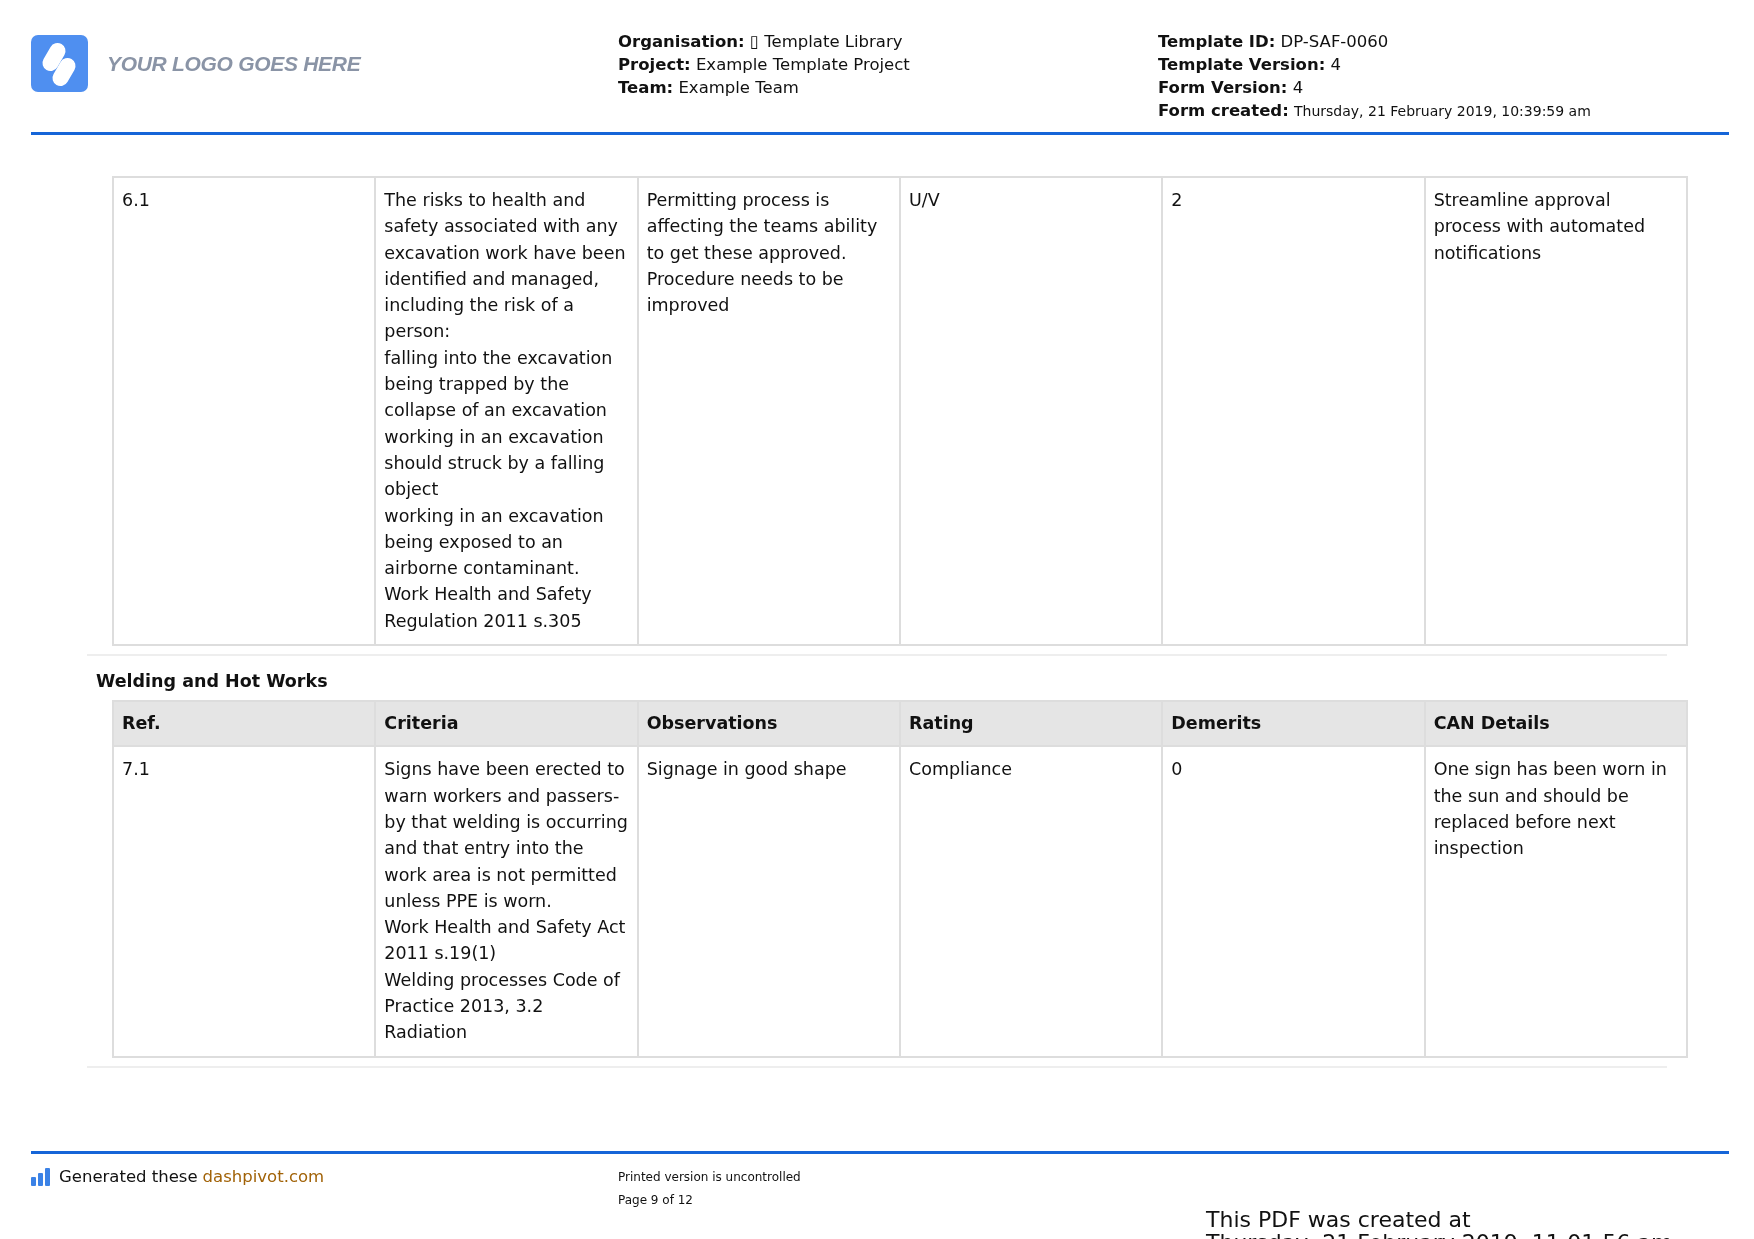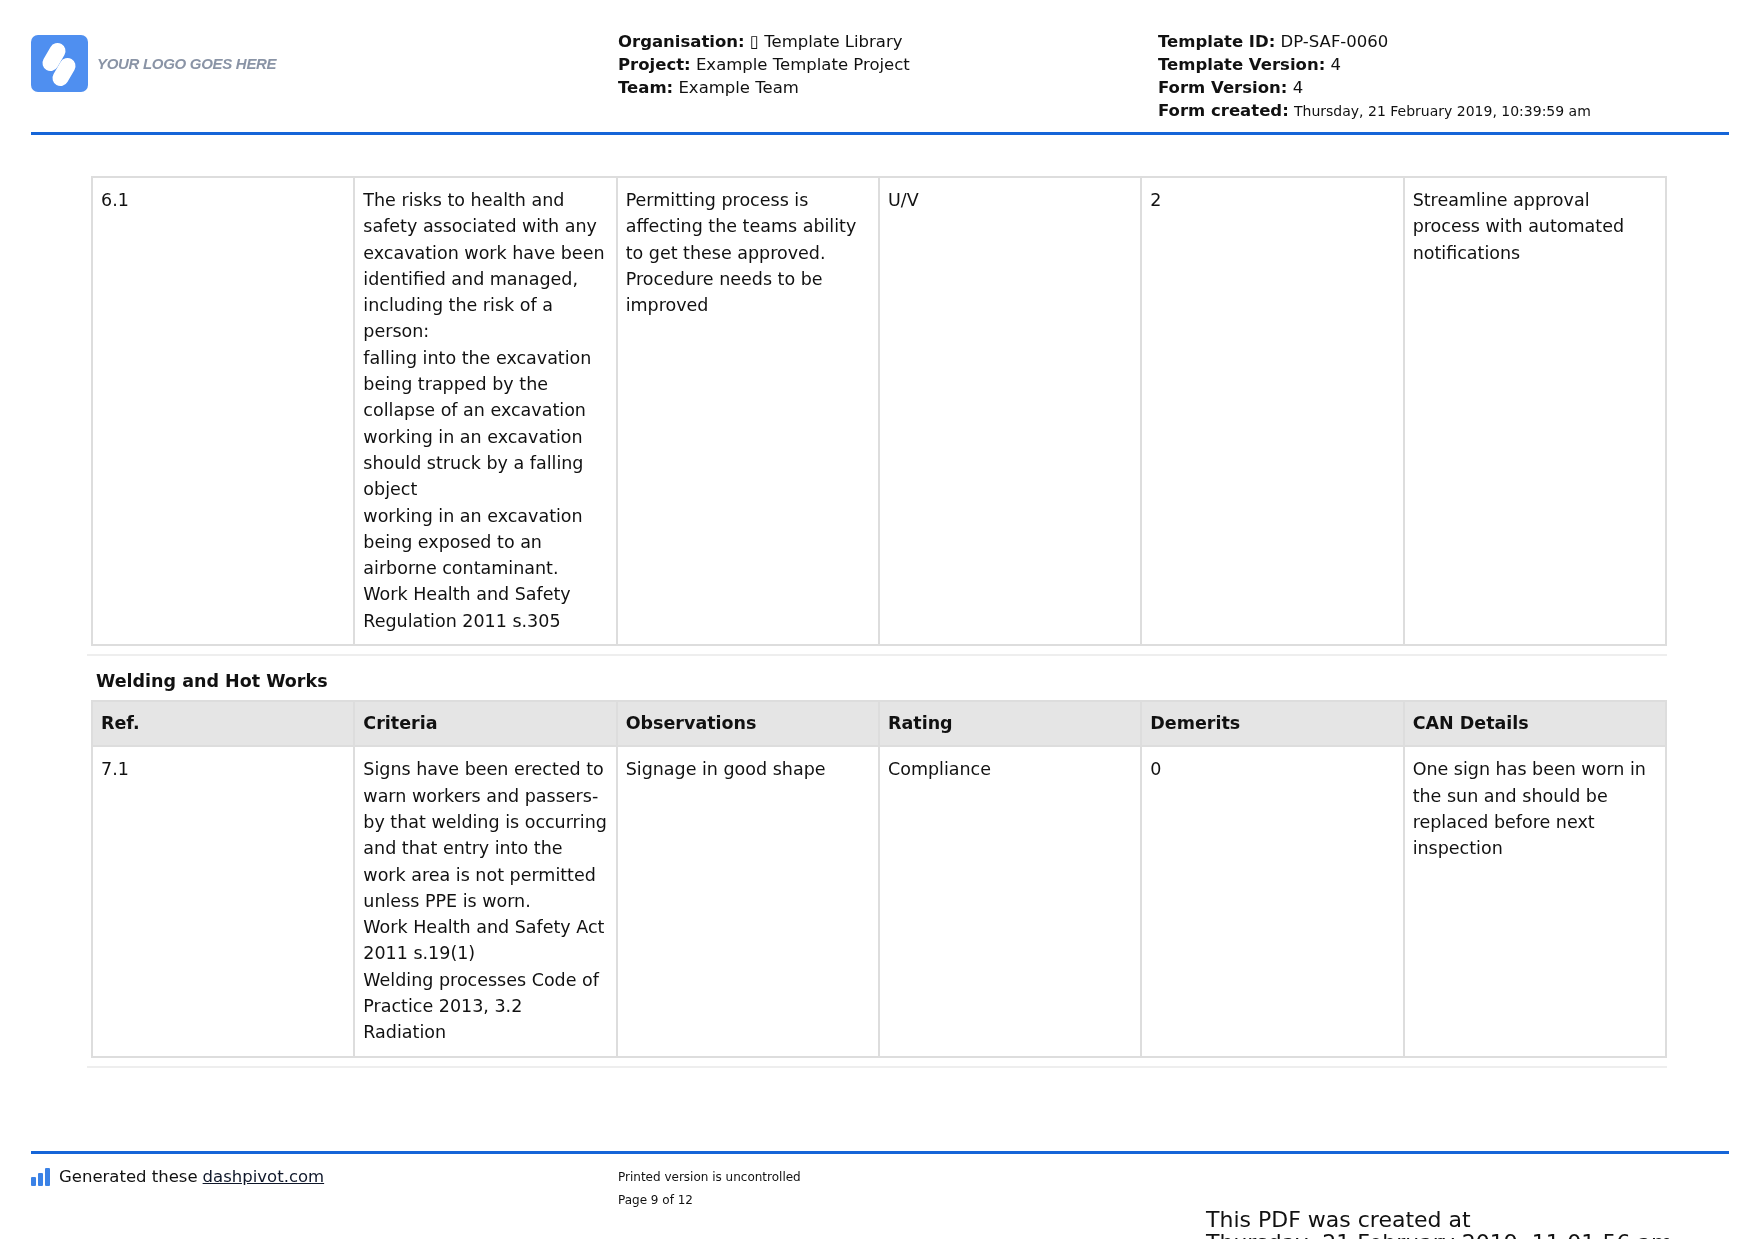--- a/index.html
+++ b/index.html
@@ -6,45 +6,45 @@
     body {
       width: 1754px; height: 1239px; position: relative; overflow: hidden;
       font-family: "DejaVu Sans", sans-serif; color: #111; font-size: 17.5px;
     }
     .header { position: absolute; left: 0; top: 0; width: 1754px; height: 136px; }
     .logo { position: absolute; left: 31px; top: 35px; display: flex; align-items: center; }
     .logo-mark { width: 57px; height: 57px; border-radius: 7px; background: #4f8ff0; position: relative; overflow: hidden; }
     .logo-mark .pill { position: absolute; width: 16px; height: 30px; background: #fff; border-radius: 9px; transform: rotate(30deg); }
     .logo-mark .pill.a { left: 15px; top: 7px; }
     .logo-mark .pill.b { left: 25px; top: 22px; }
-    .logo-text { margin-left: 9px; font-family: "Liberation Sans", sans-serif; font-weight: bold; font-style: italic; font-size: 15px; color: #8a94a6; letter-spacing: -0.3px; }
+    .logo-text { margin-left: 19px; font-family: "Liberation Sans", sans-serif; font-weight: bold; font-style: italic; font-size: 21px; color: #8a94a6; letter-spacing: -0.3px; }
     .meta { position: absolute; top: 30px; line-height: 23px; font-size: 16.5px; }
     .meta.mid { left: 618px; }
     .meta.right { left: 1158px; }
     .meta b { font-weight: bold; }
     .meta .small { font-size: 14px; }
     .rule { position: absolute; left: 31px; width: 1698px; height: 3px; background: #1565d8; }
     .rule.top { top: 132px; }
     .rule.bottom { top: 1151px; }
 
     .content { position: absolute; left: 87px; top: 176px; width: 1580px; }
-    table.grid { border-collapse: collapse; width: 1576px; table-layout: fixed; margin-left: 4px; }
+    table.grid { border-collapse: collapse; width: 1576px; table-layout: fixed; margin-left: 25px; }
     table.grid td, table.grid th {
       border: 2px solid #dddddd; vertical-align: top; text-align: left;
       padding: 9px 8px 10px 8px; line-height: 26.3px; font-size: 17.5px; font-weight: normal;
     }
     table.grid th { background: #e5e5e5; font-weight: bold; padding: 8px 8px 9px 8px; }
     .sep { height: 2px; background: #eeeeee; width: 1580px; margin-top: 8px; }
     .section-title { font-weight: bold; font-size: 17.5px; margin: 15px 0 9px 9px; }
     .cell-lines span { display: block; }
 
     .footer-left { position: absolute; left: 31px; top: 1167px; display: flex; align-items: center; font-size: 16.5px; }
     .bars { display: flex; align-items: flex-end; gap: 2px; margin-right: 9px; height: 18px; }
     .bars i { display: block; width: 5px; background: #3b82e6; border-radius: 1px; }
-    .footer-left a { color: #0f172a; text-decoration: underline; margin-left: 5px; }
+    .footer-left a { color: #a16207; margin-left: 5px; }
     .footer-mid { position: absolute; left: 618px; top: 1166px; line-height: 23px; font-size: 12px; }
     .footer-right { position: absolute; left: 1206px; top: 1208px; line-height: 23px; font-size: 22px; }
   </style>
 </head>
 <body>
 
 <div class="header">
   <div class="logo">
     <div class="logo-mark">
       <div class="pill a"></div>

